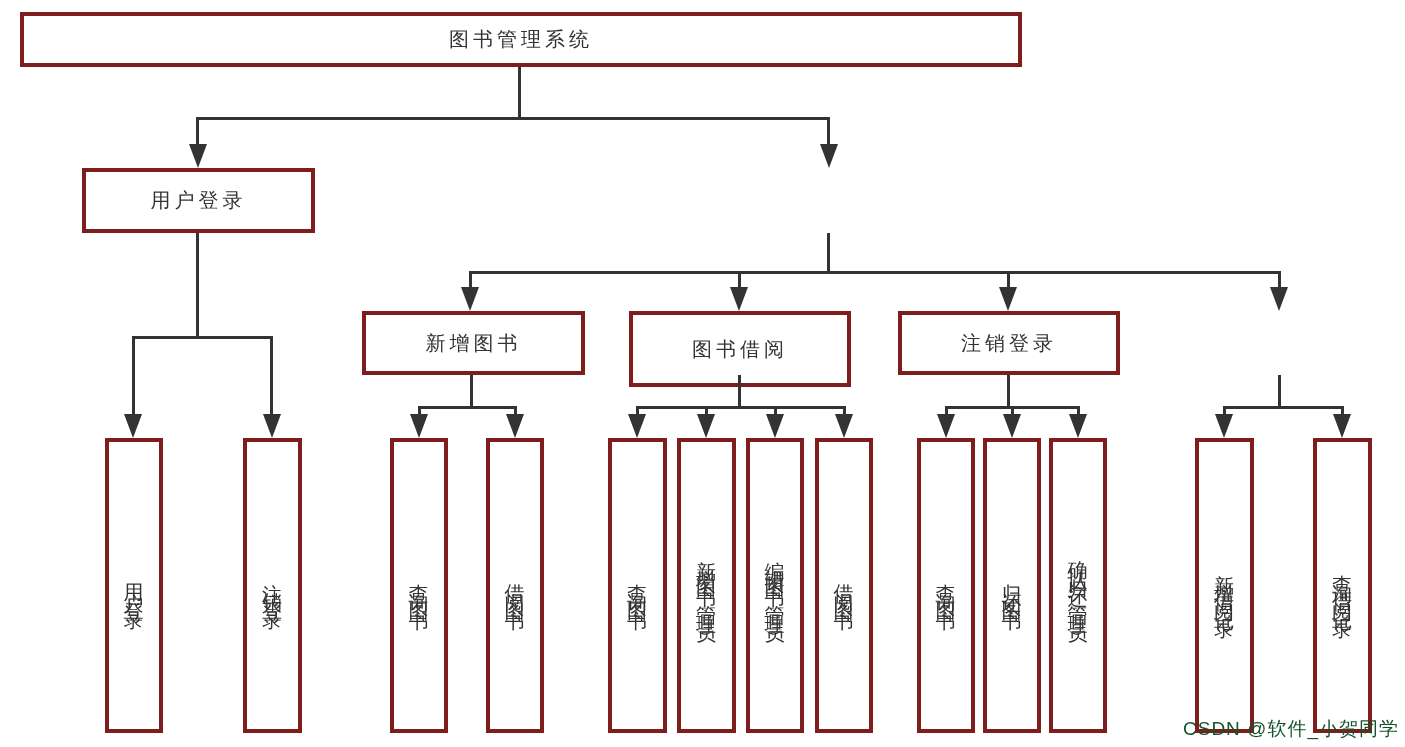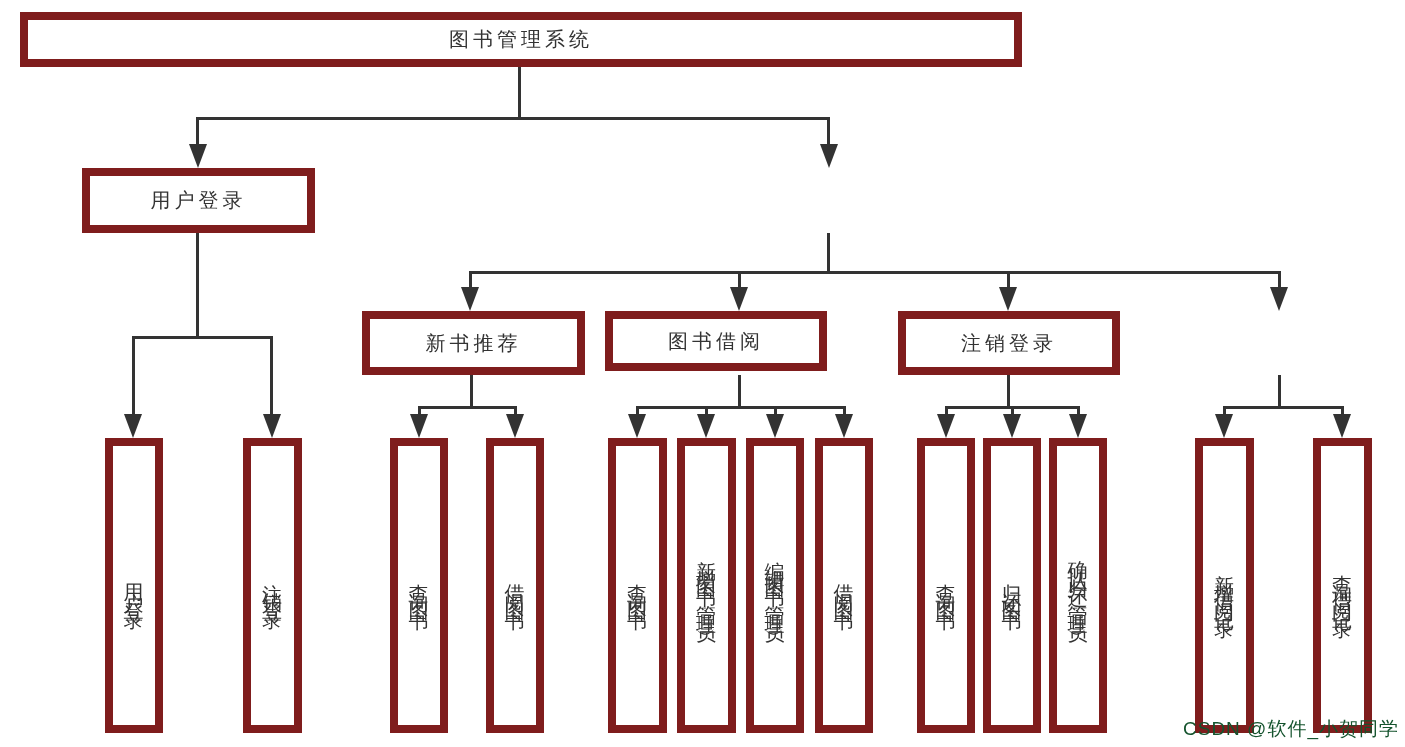--- a/index.html
+++ b/index.html
@@ -8,21 +8,21 @@
     width: 1405px; height: 747px;
     background: #ffffff;
     overflow: hidden;
     font-family: "Liberation Sans", sans-serif;
     color: #333333;
   }
   .box {
     position: absolute;
     box-sizing: border-box;
     background: #ffffff;
-    border: 8px solid #7f1d1d;
+    border: 4px solid #7f1d1d;
     display: flex;
     align-items: center;
     justify-content: center;
   }
   .lbl {
     font-size: 20px;
     letter-spacing: 4px;
     color: #333333;
     white-space: nowrap;
   }
@@ -87,23 +87,23 @@
   <div class="line v" style="left:469px;top:271px;height:22px"></div>
   <div class="arrow" style="left:461px;top:287px"></div>
   <div class="line v" style="left:738px;top:271px;height:22px"></div>
   <div class="arrow" style="left:730px;top:287px"></div>
   <div class="line v" style="left:1007px;top:271px;height:22px"></div>
   <div class="arrow" style="left:999px;top:287px"></div>
   <div class="line v" style="left:1278px;top:271px;height:22px"></div>
   <div class="arrow" style="left:1270px;top:287px"></div>
 
   <div class="box" style="left:362px;top:311px;width:223px;height:64px">
-    <span class="lbl">新书推荐</span>
+    <span class="lbl">新增图书</span>
   </div>
-  <div class="box" style="left:605px;top:311px;width:222px;height:60px">
+  <div class="box" style="left:629px;top:311px;width:222px;height:76px">
     <span class="lbl">图书借阅</span>
   </div>
   <div class="box" style="left:898px;top:311px;width:222px;height:64px">
     <span class="lbl">注销登录</span>
   </div>
 
   <div class="line v" style="left:470px;top:375px;height:33px"></div>
   <div class="line v" style="left:738px;top:375px;height:33px"></div>
   <div class="line v" style="left:1007px;top:375px;height:33px"></div>
   <div class="line v" style="left:1278px;top:375px;height:33px"></div>

